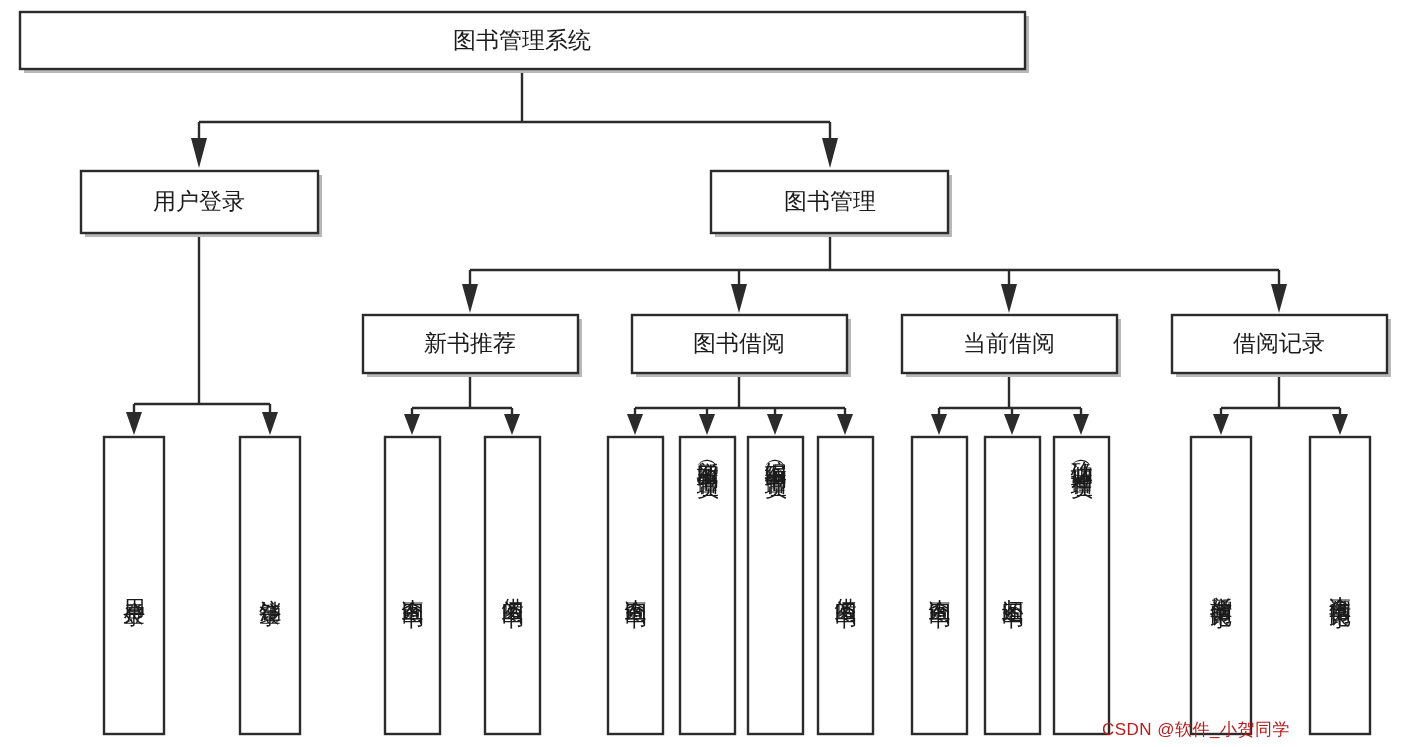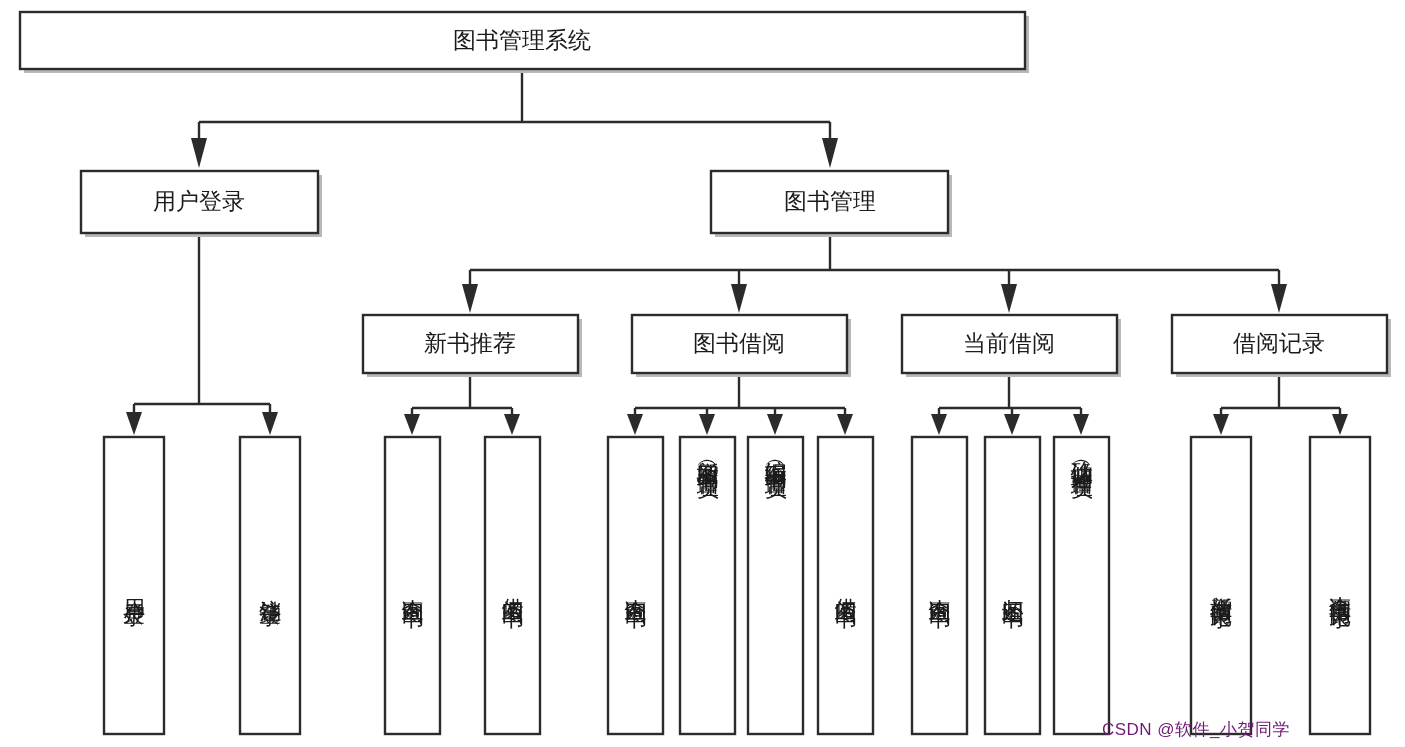--- a/index.html
+++ b/index.html
@@ -68,21 +68,21 @@
     letter-spacing: 2.5px;
     color: #1b1b1b;
     white-space: nowrap;
   }
   .watermark {
     position: absolute;
     right: 8px;
     bottom: 6px;
     font-family: "Liberation Sans", "DejaVu Sans", sans-serif;
     font-size: 17px;
-    color: #701a75;
+    color: #b91c1c;
     letter-spacing: 0.5px;
     white-space: nowrap;
   }
 </style>
 </head>
 <body>
 
 <div id="diagram-root">
 
   <svg class="flow" viewBox="0 0 1405 747">

